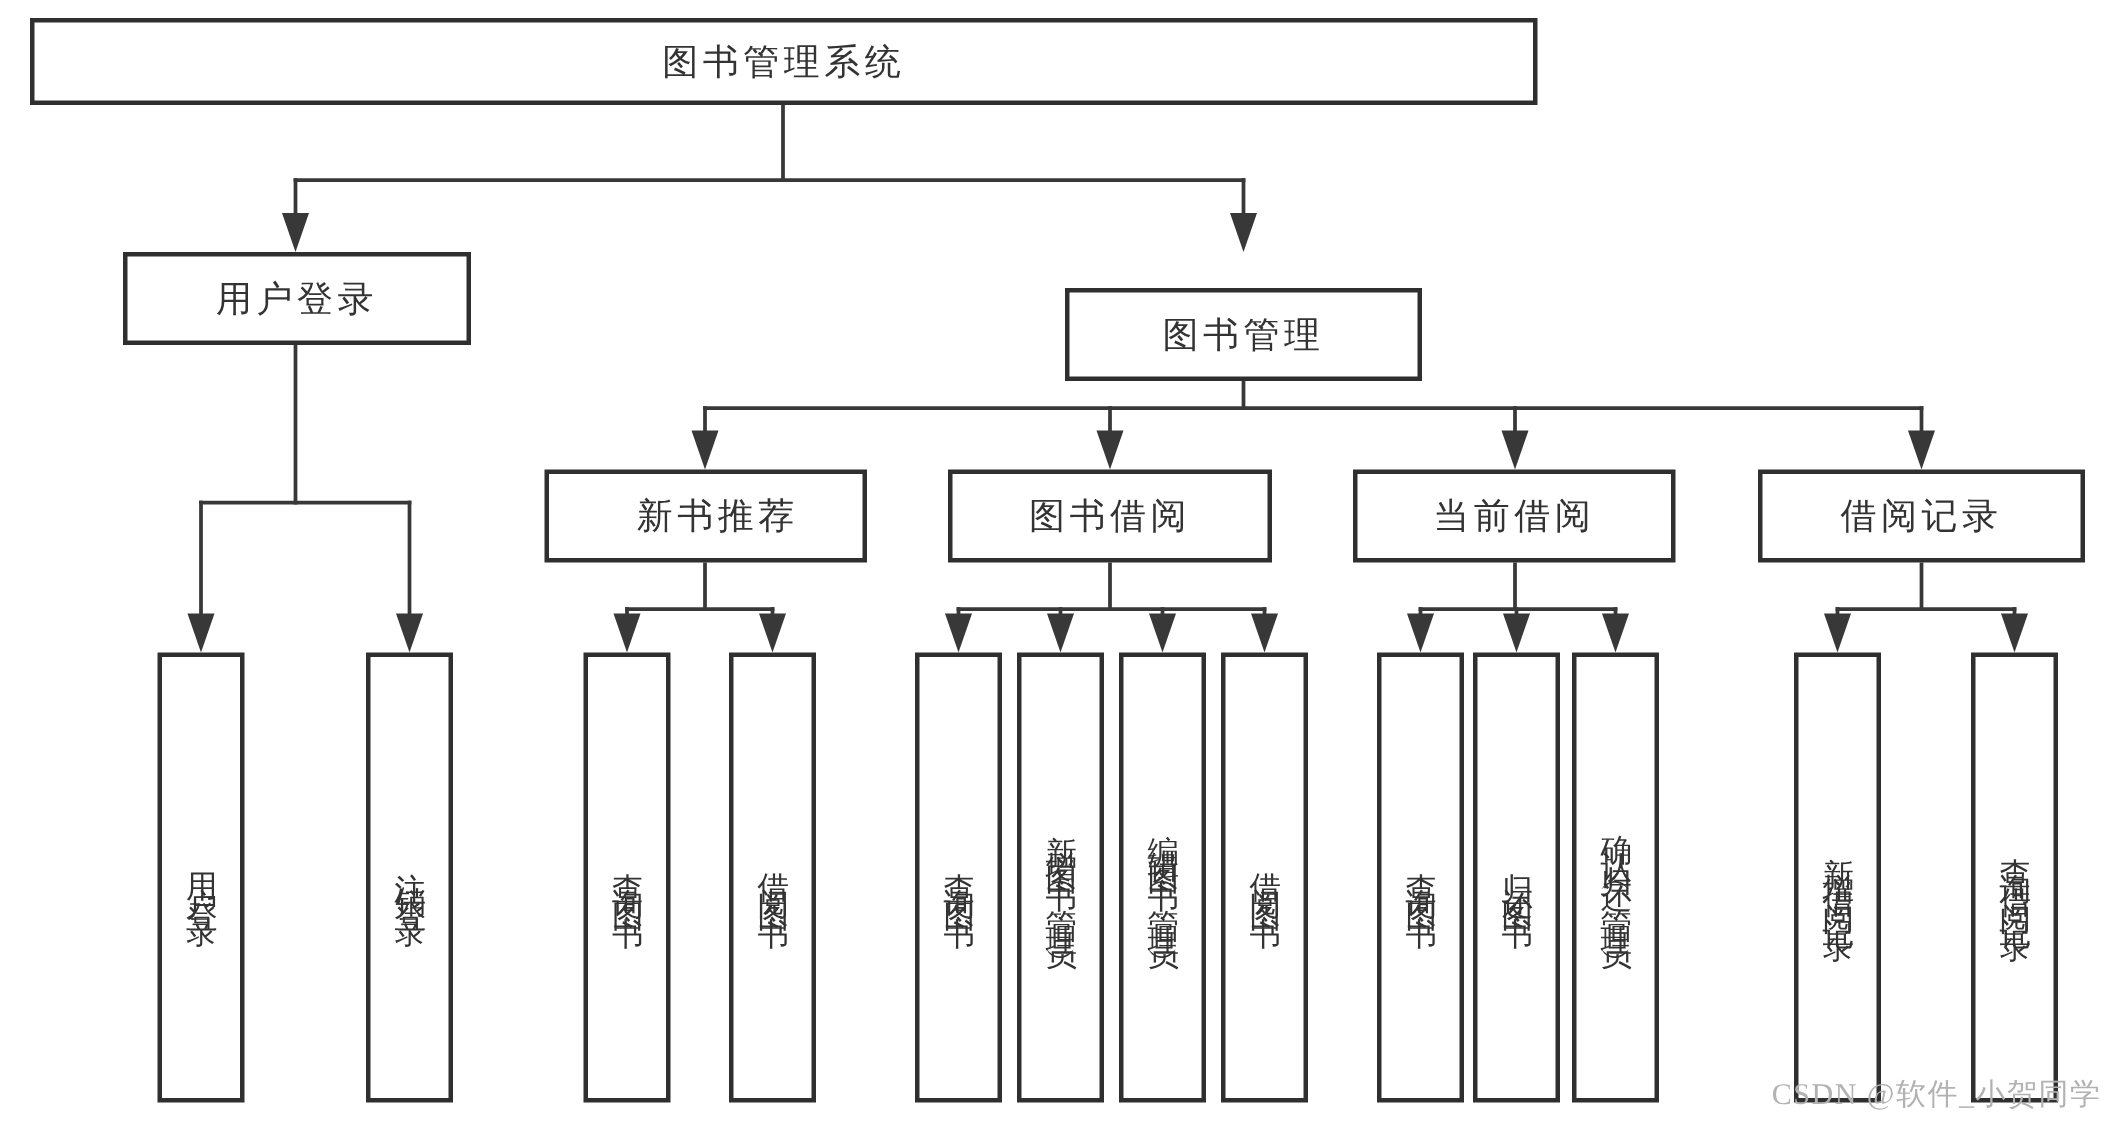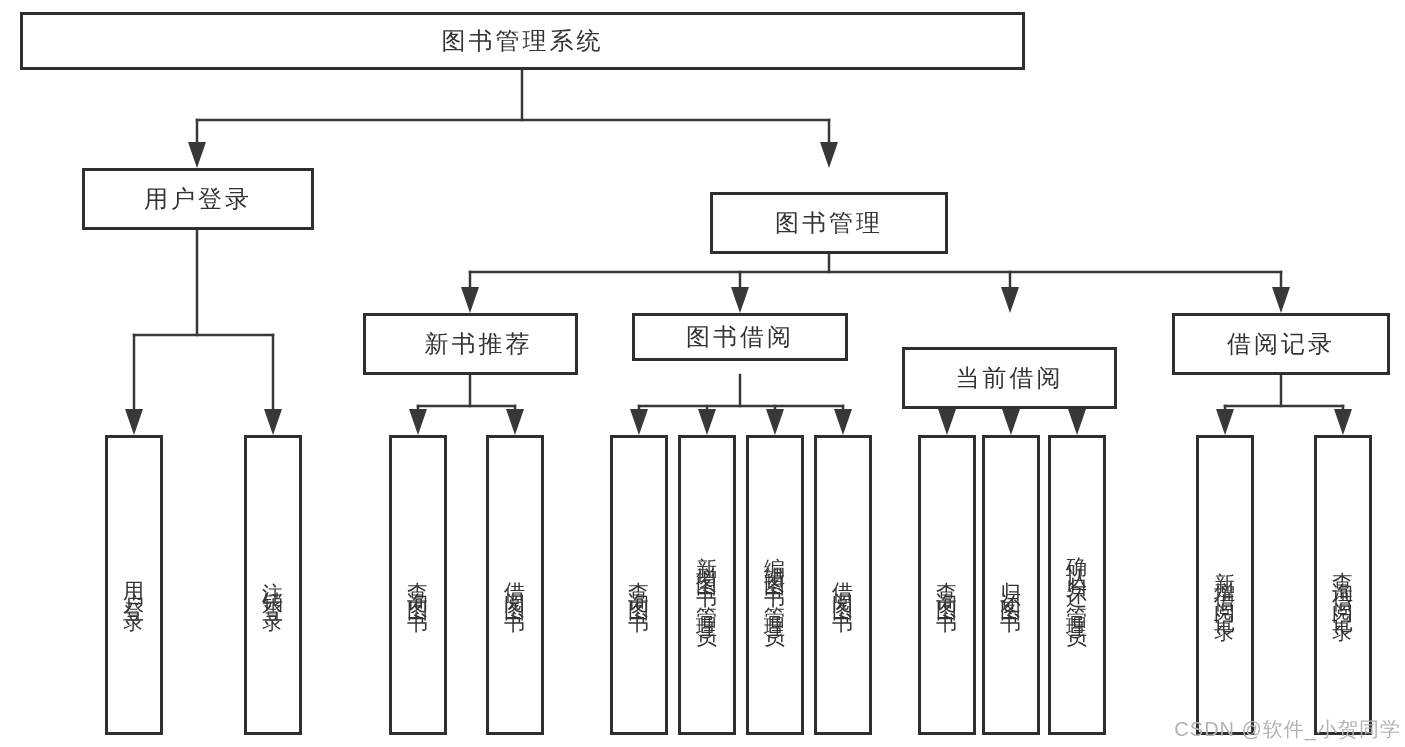--- a/index.html
+++ b/index.html
@@ -13,20 +13,21 @@
   html, body {
     width: 1405px; height: 747px;
     background: var(--bg);
     font-family: "Liberation Sans", "DejaVu Sans", sans-serif;
     overflow: hidden;
   }
   .stage {
     position: relative;
     width: 1405px; height: 747px;
     background: var(--bg);
+    font-family: Liberation Serif, serif;
   }
   .connector-layer {
     position: absolute; left: 0; top: 0;
     width: 1405px; height: 747px;
   }
   .node {
     position: absolute;
     background: var(--bg);
     border: 3px solid var(--border);
     display: flex;
@@ -122,24 +123,24 @@
       </div>
       <div class="node h" style="left: 82px; top: 168px; width: 232px; height: 62px;">
         <span class="label">用户登录</span>
       </div>
       <div class="node h" style="left: 710px; top: 168px; width: 238px; height: 62px; margin-top: 24px;">
         <span class="label">图书管理</span>
       </div>
       <div class="node h" style="left: 363px; top: 313px; width: 215px; height: 62px; padding-left: 16px;">
         <span class="label">新书推荐</span>
       </div>
-      <div class="node h" style="left: 632px; top: 313px; width: 216px; height: 48px;">
+      <div class="node h" style="left: 632px; top: 313px; width: 216px; height: 62px;">
         <span class="label">图书借阅</span>
       </div>
-      <div class="node h" style="left: 902px; top: 313px; width: 215px; height: 62px; margin-top: 34px;">
+      <div class="node h" style="left: 902px; top: 313px; width: 215px; height: 62px;">
         <span class="label">当前借阅</span>
       </div>
       <div class="node h" style="left: 1172px; top: 313px; width: 218px; height: 62px; align-items: center;">
         <span class="label">借阅记录</span>
       </div>
       <div class="node v" style="left: 105px; top: 435px; width: 58px; height: 300px;">
         <span class="label">用户登录</span>
       </div>
       <div class="node v" style="left: 244px; top: 435px; width: 58px; height: 300px;">
         <span class="label">注销登录</span>

